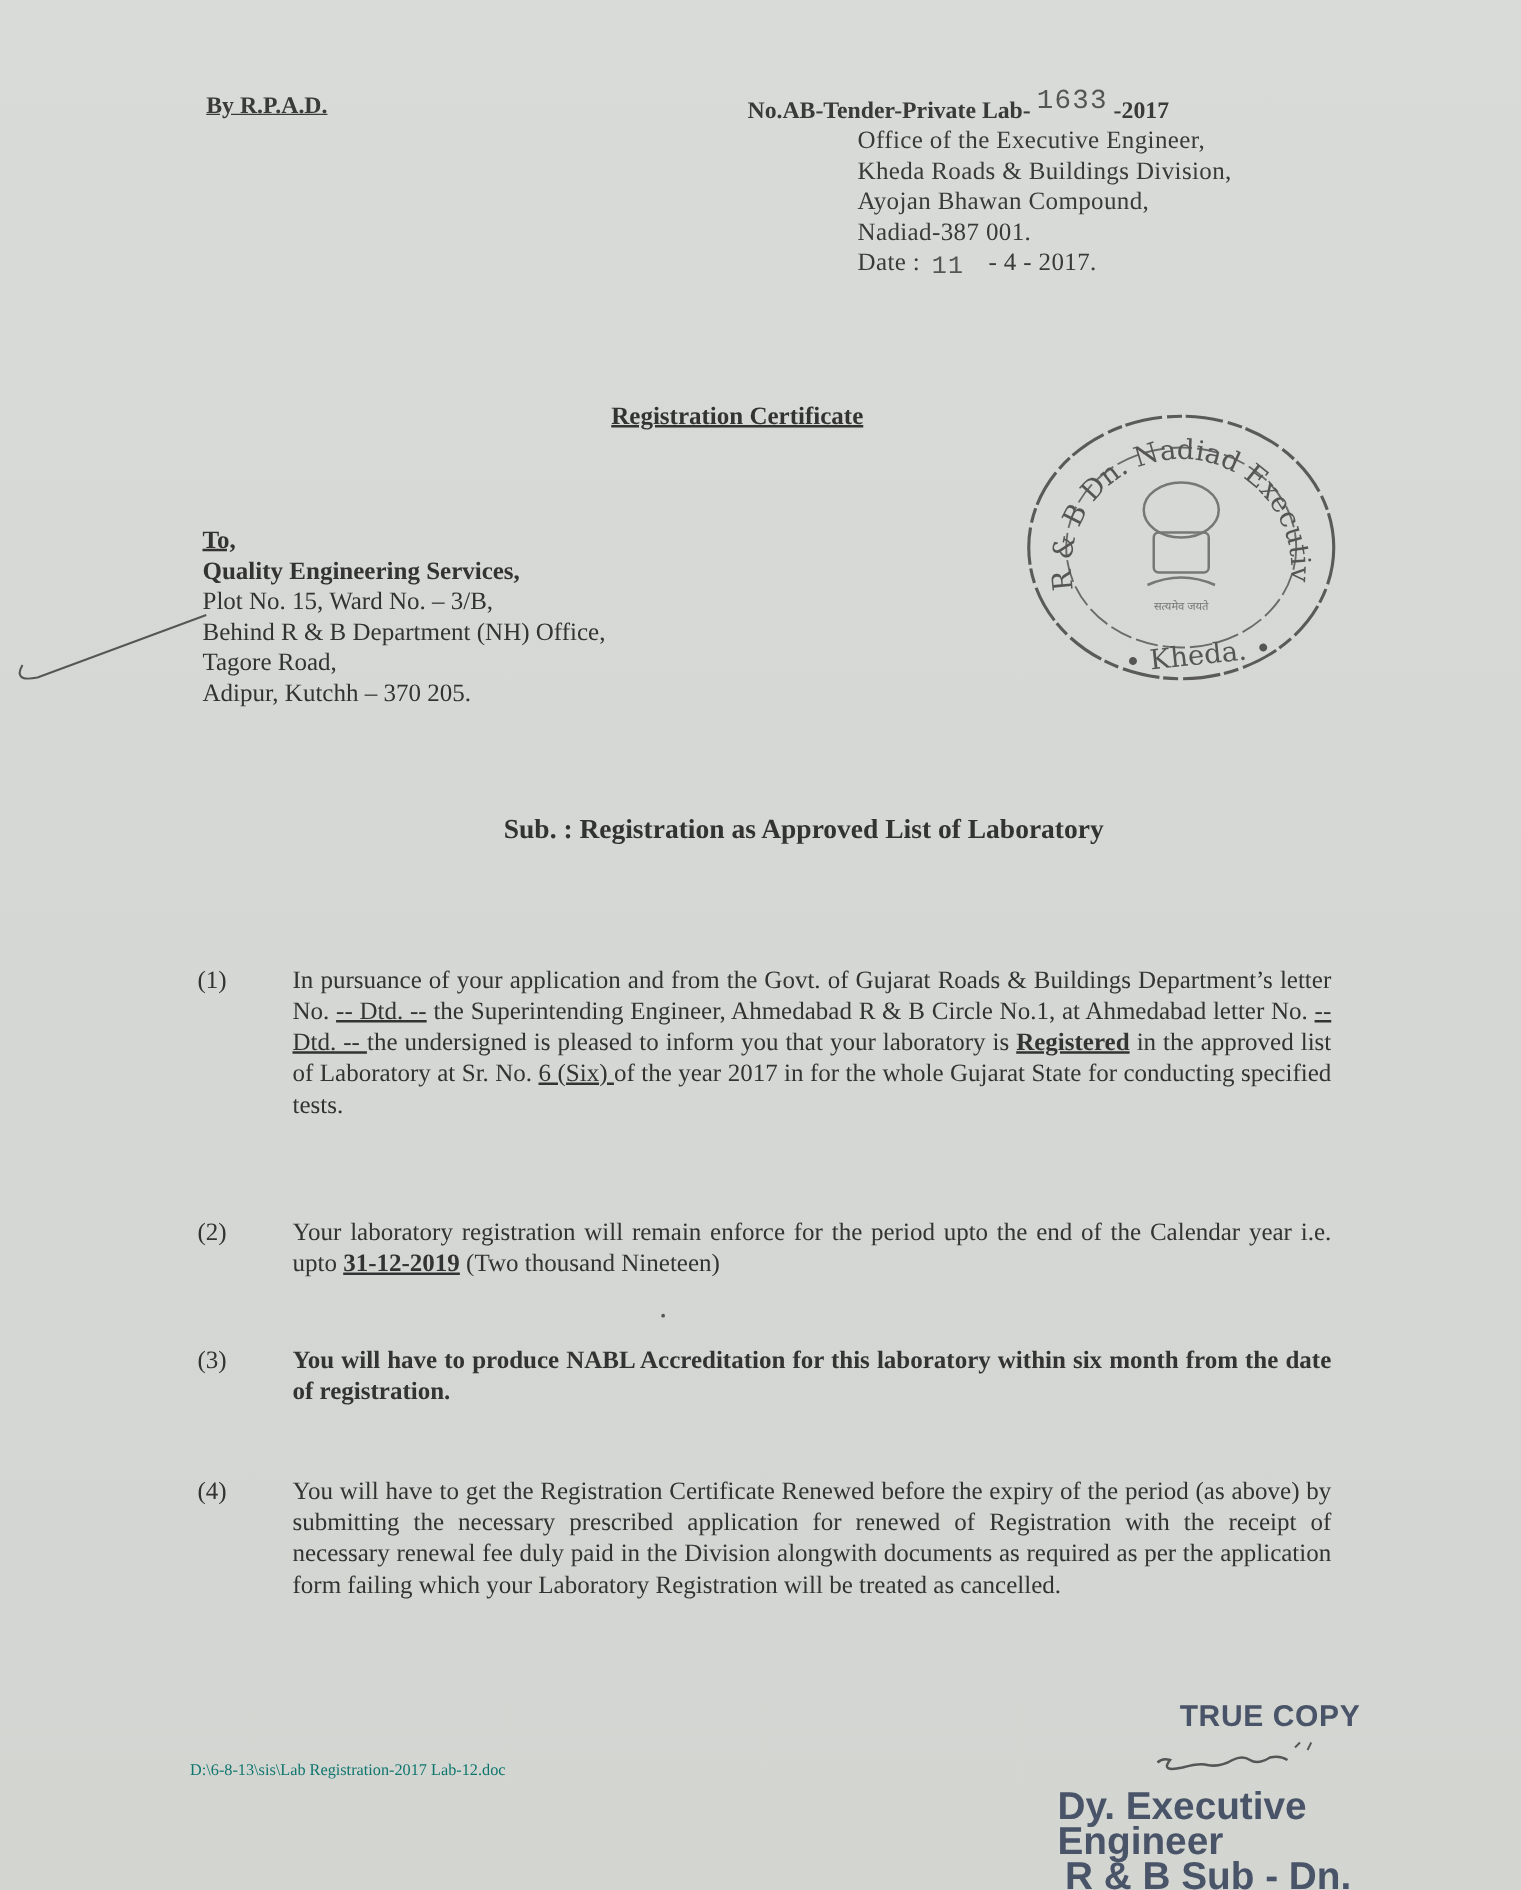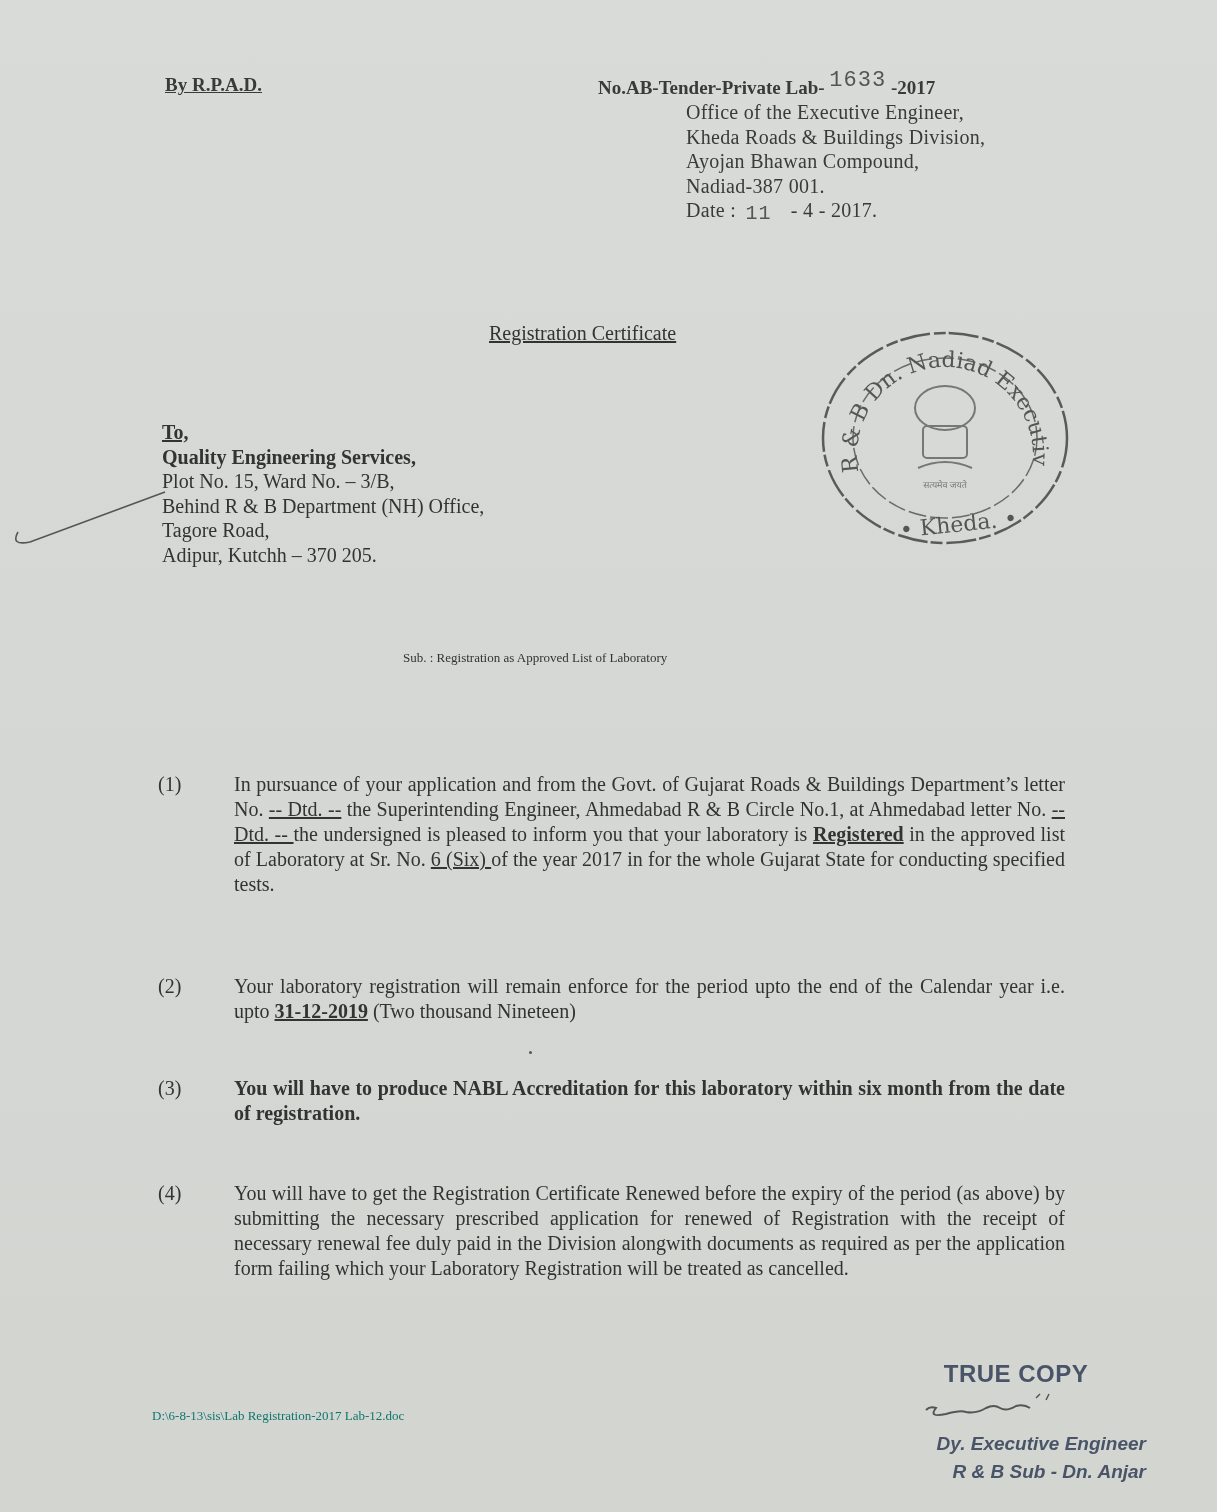--- a/index.html
+++ b/index.html
@@ -8,34 +8,34 @@
     background: linear-gradient(180deg, #d9dbd8 0%, #d6d8d5 40%, #d3d5d1 100%);
     font-family: "Liberation Serif", serif; color:#2d2d2d;
   }
   .abs { position:absolute; }
   .u { text-decoration: underline; text-align: center; }
   .b { font-weight:bold;text-decoration:underline; }
   .rpad { left:165px; top:74px; font-size:19px; font-weight:bold; color:#3a3a3a; }
   .refno { left:598px; top:76px; font-size:19px; font-weight:bold; color:#3a3a3a; white-space:nowrap; }
   .hand { font-family:Liberation Mono, monospace; font-weight:normal; font-size:22px; color:#555; position:relative; top:-8px; letter-spacing:1px; }
   .office { left:686px; top:100px; font-size:20px; line-height:24.5px; color:#3a3a3a; letter-spacing:0.3px; }
-  .cert-title { left:489px; top:322px; font-size:20px; font-weight:normal; text-decoration:underline; color:#333; }
+  .cert-title { left:489px; top:322px; font-size:20px; font-weight:bold; text-decoration:underline; color:#333; }
   .to { left:162px; top:420px; font-size:20px; line-height:24.5px; color:#333; }
   .to .name { font-weight:bold; }
-  .sub { left:403px; top:650px; font-size:13px; font-weight:normal; color:#333; }
+  .sub { left:403px; top:650px; font-size:22px; font-weight:bold; color:#333; }
   .para { position:absolute; left:150px; width:915px; font-size:20px; line-height:25px; color:#333; }
   .para .num { position:absolute; left:8px; top:0; }
   .para .txt { margin-left:84px; text-align:justify; }
   .p1 { top:772px; } .p2 { top:974px; } .p3 { top:1076px; } .p4 { top:1181px; }
   .p3 .txt { font-weight:bold; }
   .footer-path { left:152px; top:1408px; font-size:13px; color:#0f766e; }
   .stamp-text { left:846px; top:1360px; width:300px; text-align:center; font-family:"Liberation Sans", sans-serif; font-weight:bold; color:#4a5468; }
   .true-copy { font-size:24px; margin-left:40px; letter-spacing:0.5px; }
   .sig { height:38px; }
-  .designation { font-size:19px; line-height:28px; text-align:right;font-style:italic; }
+  .designation { font-size:31px; line-height:28px; text-align:left; }
   .seal { left:820px; top:328px; width:250px; height:225px; }
   .arrow-line { left:0; top:480px; width:200px; height:80px; }
   .mark { position:absolute; width:3px; height:3px; background:#555; border-radius:50%; }
 </style>
 </head>
 <body>
 
 <div class="abs rpad u">By R.P.A.D.</div>
 
 <div class="abs refno">

